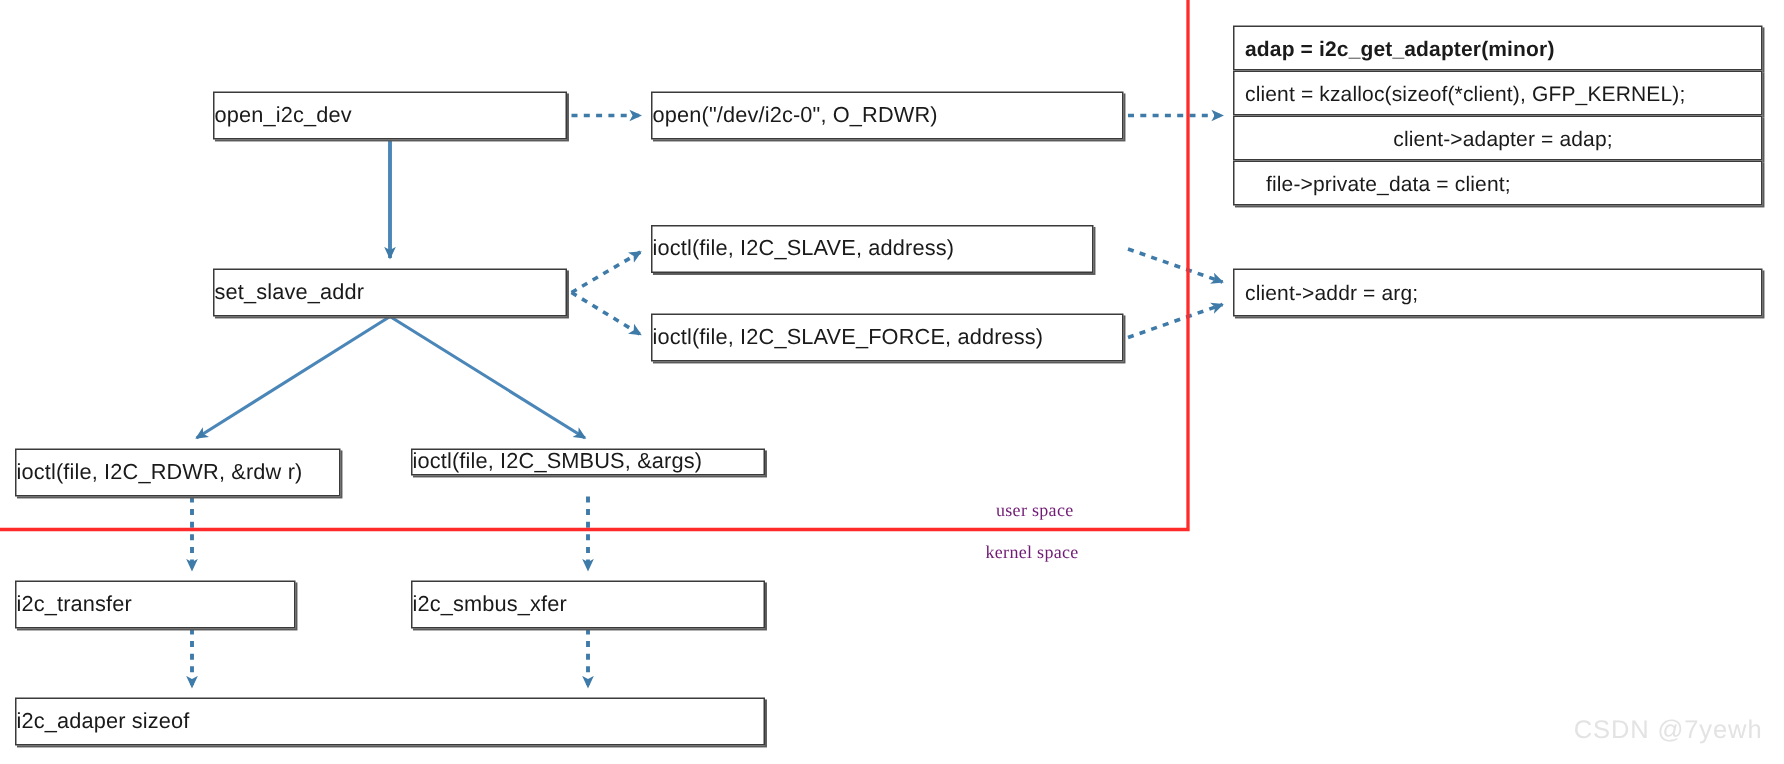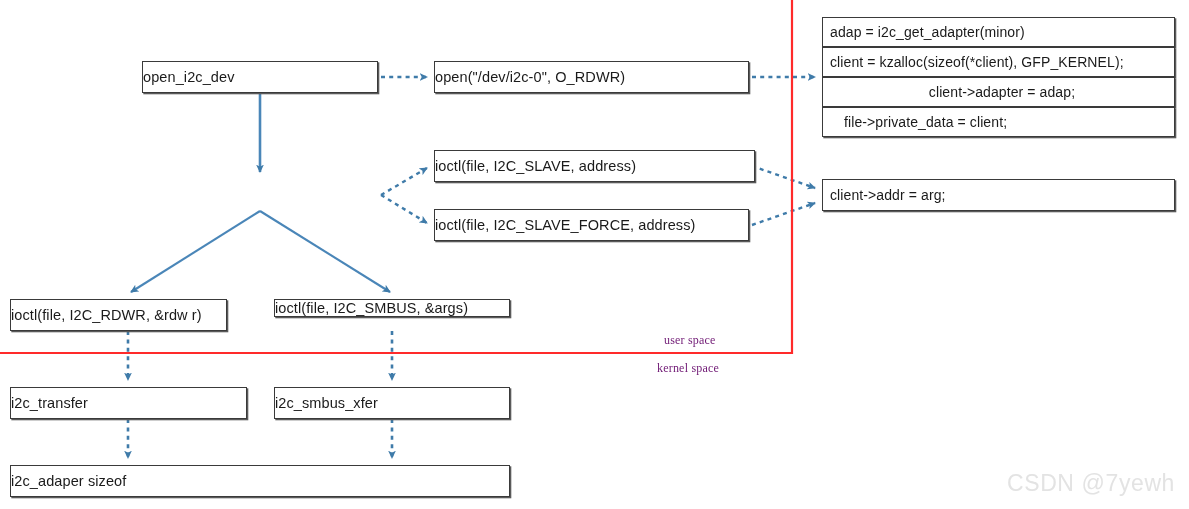--- a/index.html
+++ b/index.html
@@ -54,21 +54,21 @@
     color: #701a75;
     white-space: nowrap;
     letter-spacing: 0.2px;
     font-family: Liberation Serif, serif;
   }
   
   .watermark {
     position: absolute;
     right: 14px;
     bottom: 12px;
-    font-size: 23px;
+    font-size: 17px;
     color: #e3e3e3;
     letter-spacing: 0.6px;
     white-space: nowrap;
     user-select: none;
     margin-top: 48px;
   }
 </style>
 </head>
 <body>
 
@@ -136,50 +136,53 @@
   </svg>
 
   <div class="box" style="left:142px;top:61px;width:236px;height:32px;">
     <span>open_i2c_dev</span>
   </div>
 
   <div class="box" style="left:434px;top:61px;width:315px;height:32px;">
     <span>open("/dev/i2c-0", O_RDWR)</span>
   </div>
 
-
-  <div class="box" style="left:434px;top:150px;width:321px;height:32px;">
+  <div class="box" style="left:142px;top:179px;width:236px;height:32px;">
+    <span>set_slave_addr</span>
+  </div>
+
+  <div class="box" style="left:434px;top:150px;width:295px;height:32px;">
     <span>ioctl(file, I2C_SLAVE, address)</span>
   </div>
 
   <div class="box" style="left:434px;top:209px;width:315px;height:32px;">
     <span>ioctl(file, I2C_SLAVE_FORCE, address)</span>
   </div>
 
   <div class="box" style="left:10px;top:299px;width:217px;height:32px;">
     <span>ioctl(file, I2C_RDWR, &amp;rdw r)</span>
   </div>
 
   <div class="box" style="left:274px;top:299px;width:236px;height:18px;">
     <span>ioctl(file, I2C_SMBUS, &amp;args)</span>
   </div>
 
-  <div class="box" style="left:10px;top:387px;width:237px;height:32px;">
+  <div class="box" style="left:10px;top:387px;width:187px;height:32px;">
     <span>i2c_transfer</span>
   </div>
 
   <div class="box" style="left:274px;top:387px;width:236px;height:32px;">
     <span>i2c_smbus_xfer</span>
   </div>
 
   <div class="box" style="left:10px;top:465px;width:500px;height:32px;">
     <span>i2c_adaper sizeof</span>
   </div>
 
-  <div class="box left-align" style="left:822px;top:17px;width:353px;height:30px;">
+  <div class="box left-align" style="left:822px;top:17px;width:353px;height:30px;font-weight:bold;">
     <span>adap = i2c_get_adapter(minor)</span>
   </div>
   <div class="box left-align" style="left:822px;top:47px;width:353px;height:30px;">
     <span>client = kzalloc(sizeof(*client), GFP_KERNEL);</span>
   </div>
   <div class="box left-align" style="left:822px;top:77px;width:353px;height:30px;justify-content:center;">
     <span>client-&gt;adapter = adap;</span>
   </div>
   <div class="box left-align" style="left:822px;top:107px;width:353px;height:30px;padding-left:21px;">
     <span>file-&gt;private_data = client;</span>

